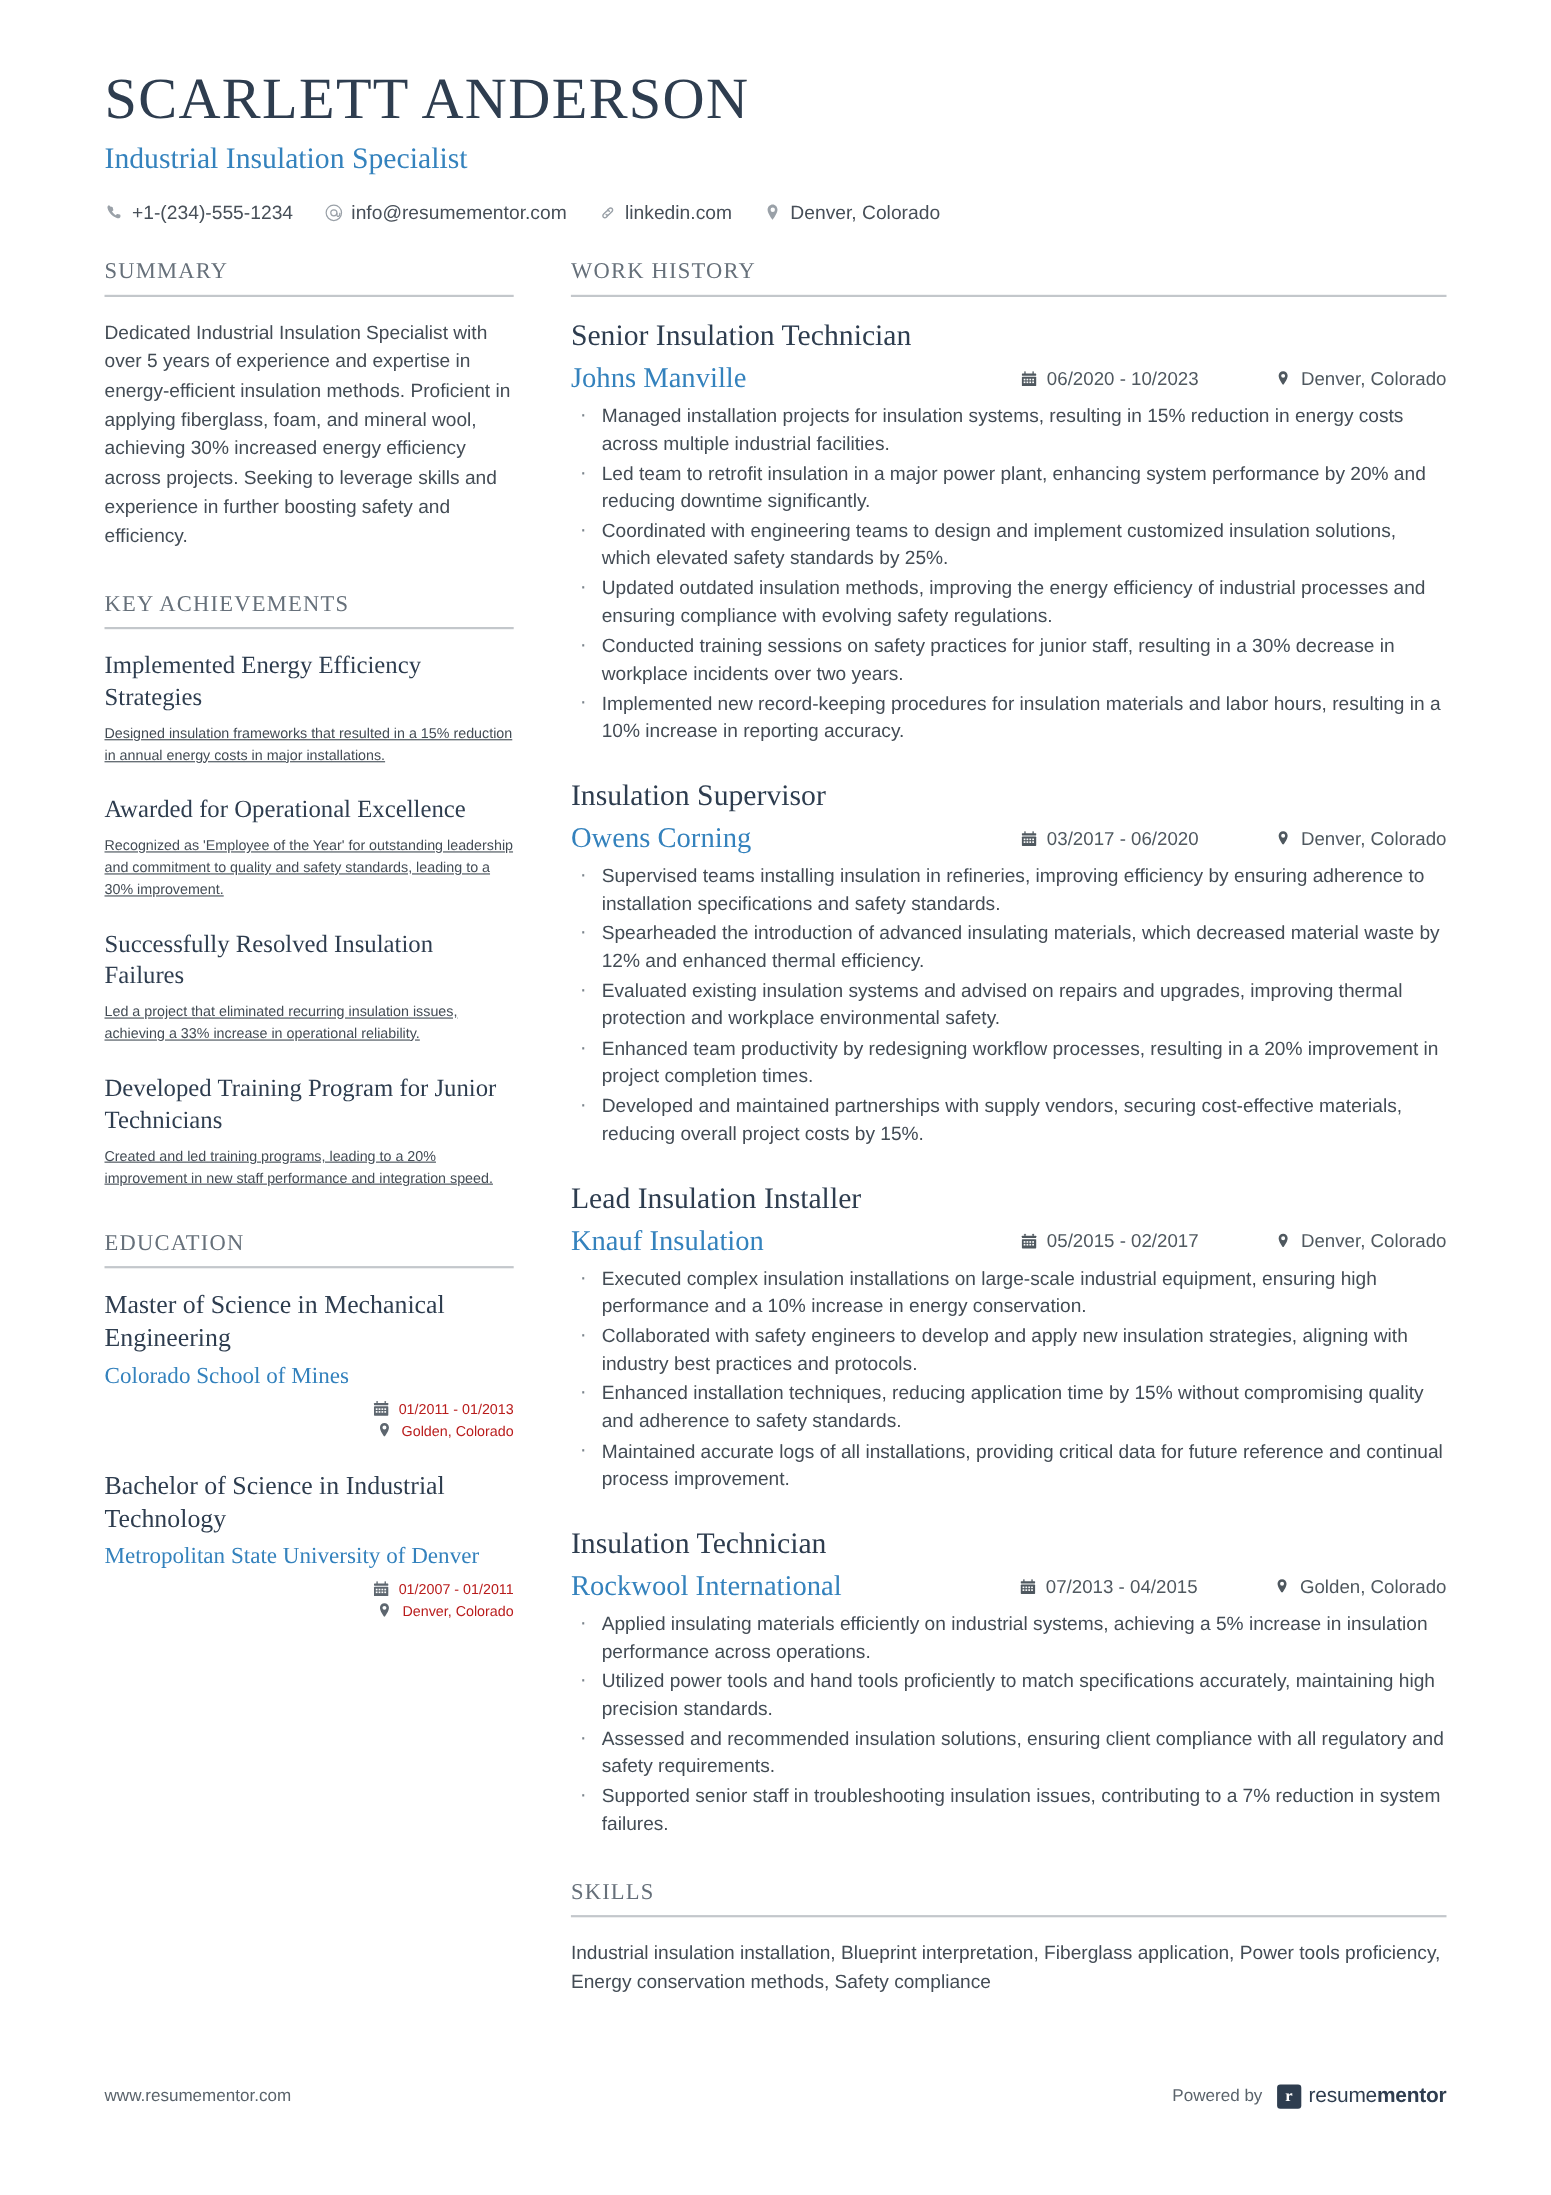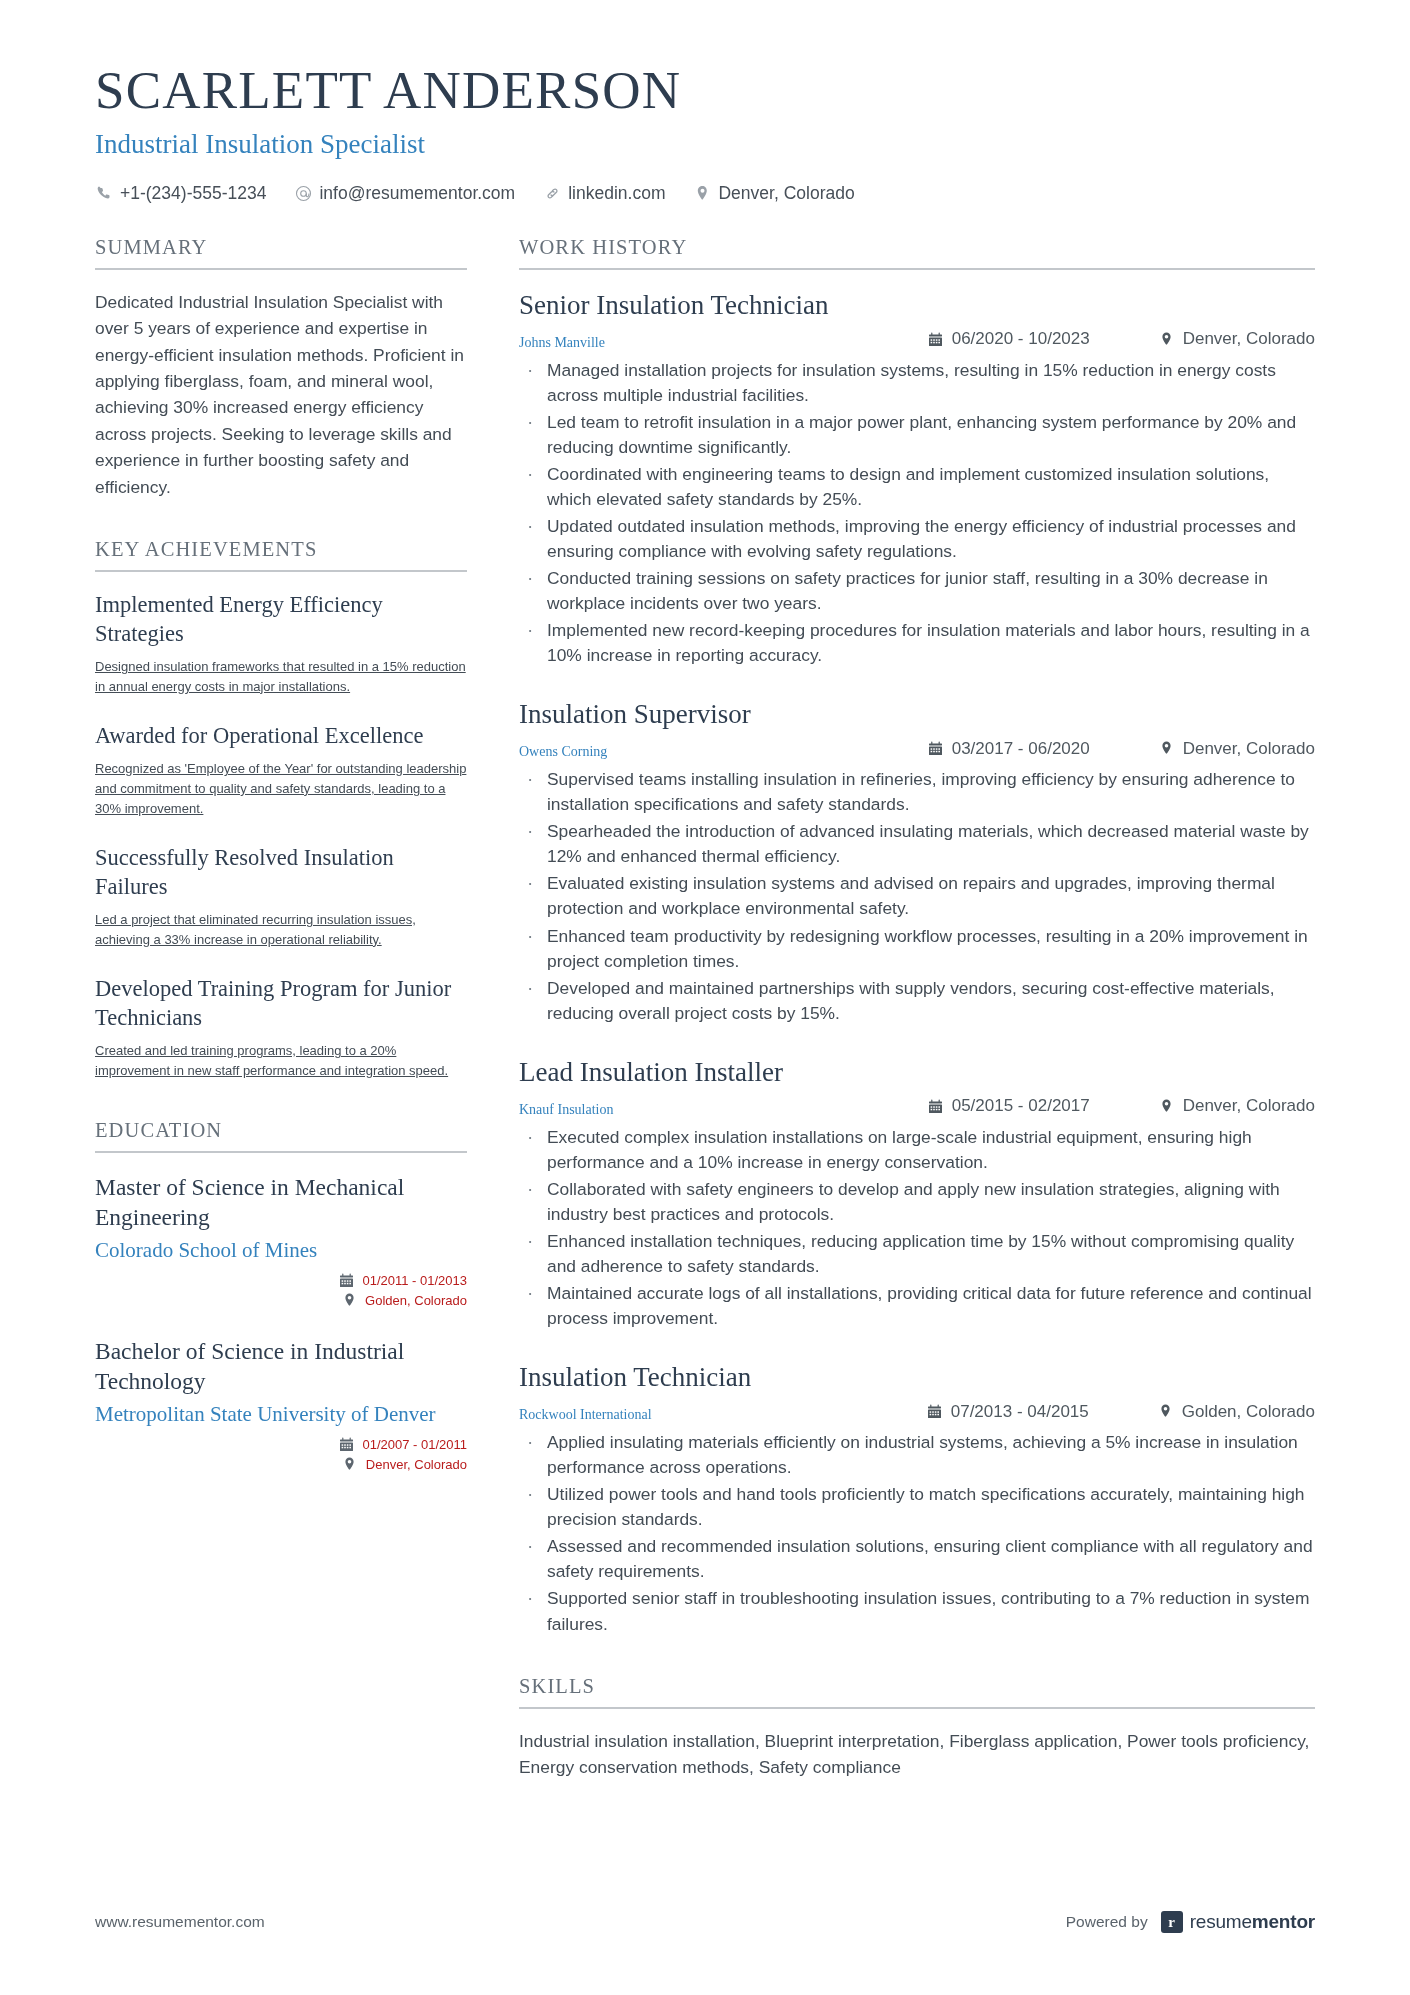--- a/index.html
+++ b/index.html
@@ -181,21 +181,21 @@
     font-weight: 400;
     line-height: 1.2;
   }
   .job-subrow {
     display: flex;
     align-items: baseline;
     margin-bottom: 7px;
   }
   .job-company {
     font-family: "Liberation Serif", serif;
-    font-size: 14px;
+    font-size: 26px;
     color: #3482bd;
     font-weight: 400;
     flex: none;
     white-space: nowrap;
   }
   .job-meta {
     display: flex;
     align-items: center;
     margin-left: auto;
     font-size: 17px;
@@ -248,21 +248,21 @@
     line-height: 1.5;
     color: #434c55;
     margin: 0;
   }
 
   
   .footer {
     position: absolute;
     left: 95px;
     right: 95px;
-    bottom: 62px;
+    bottom: 78px;
     display: flex;
     align-items: center;
     justify-content: space-between;
   }
   .footer-url {
     font-size: 15.5px;
     color: #5a636b;
   }
   .footer-right {
     display: flex;

